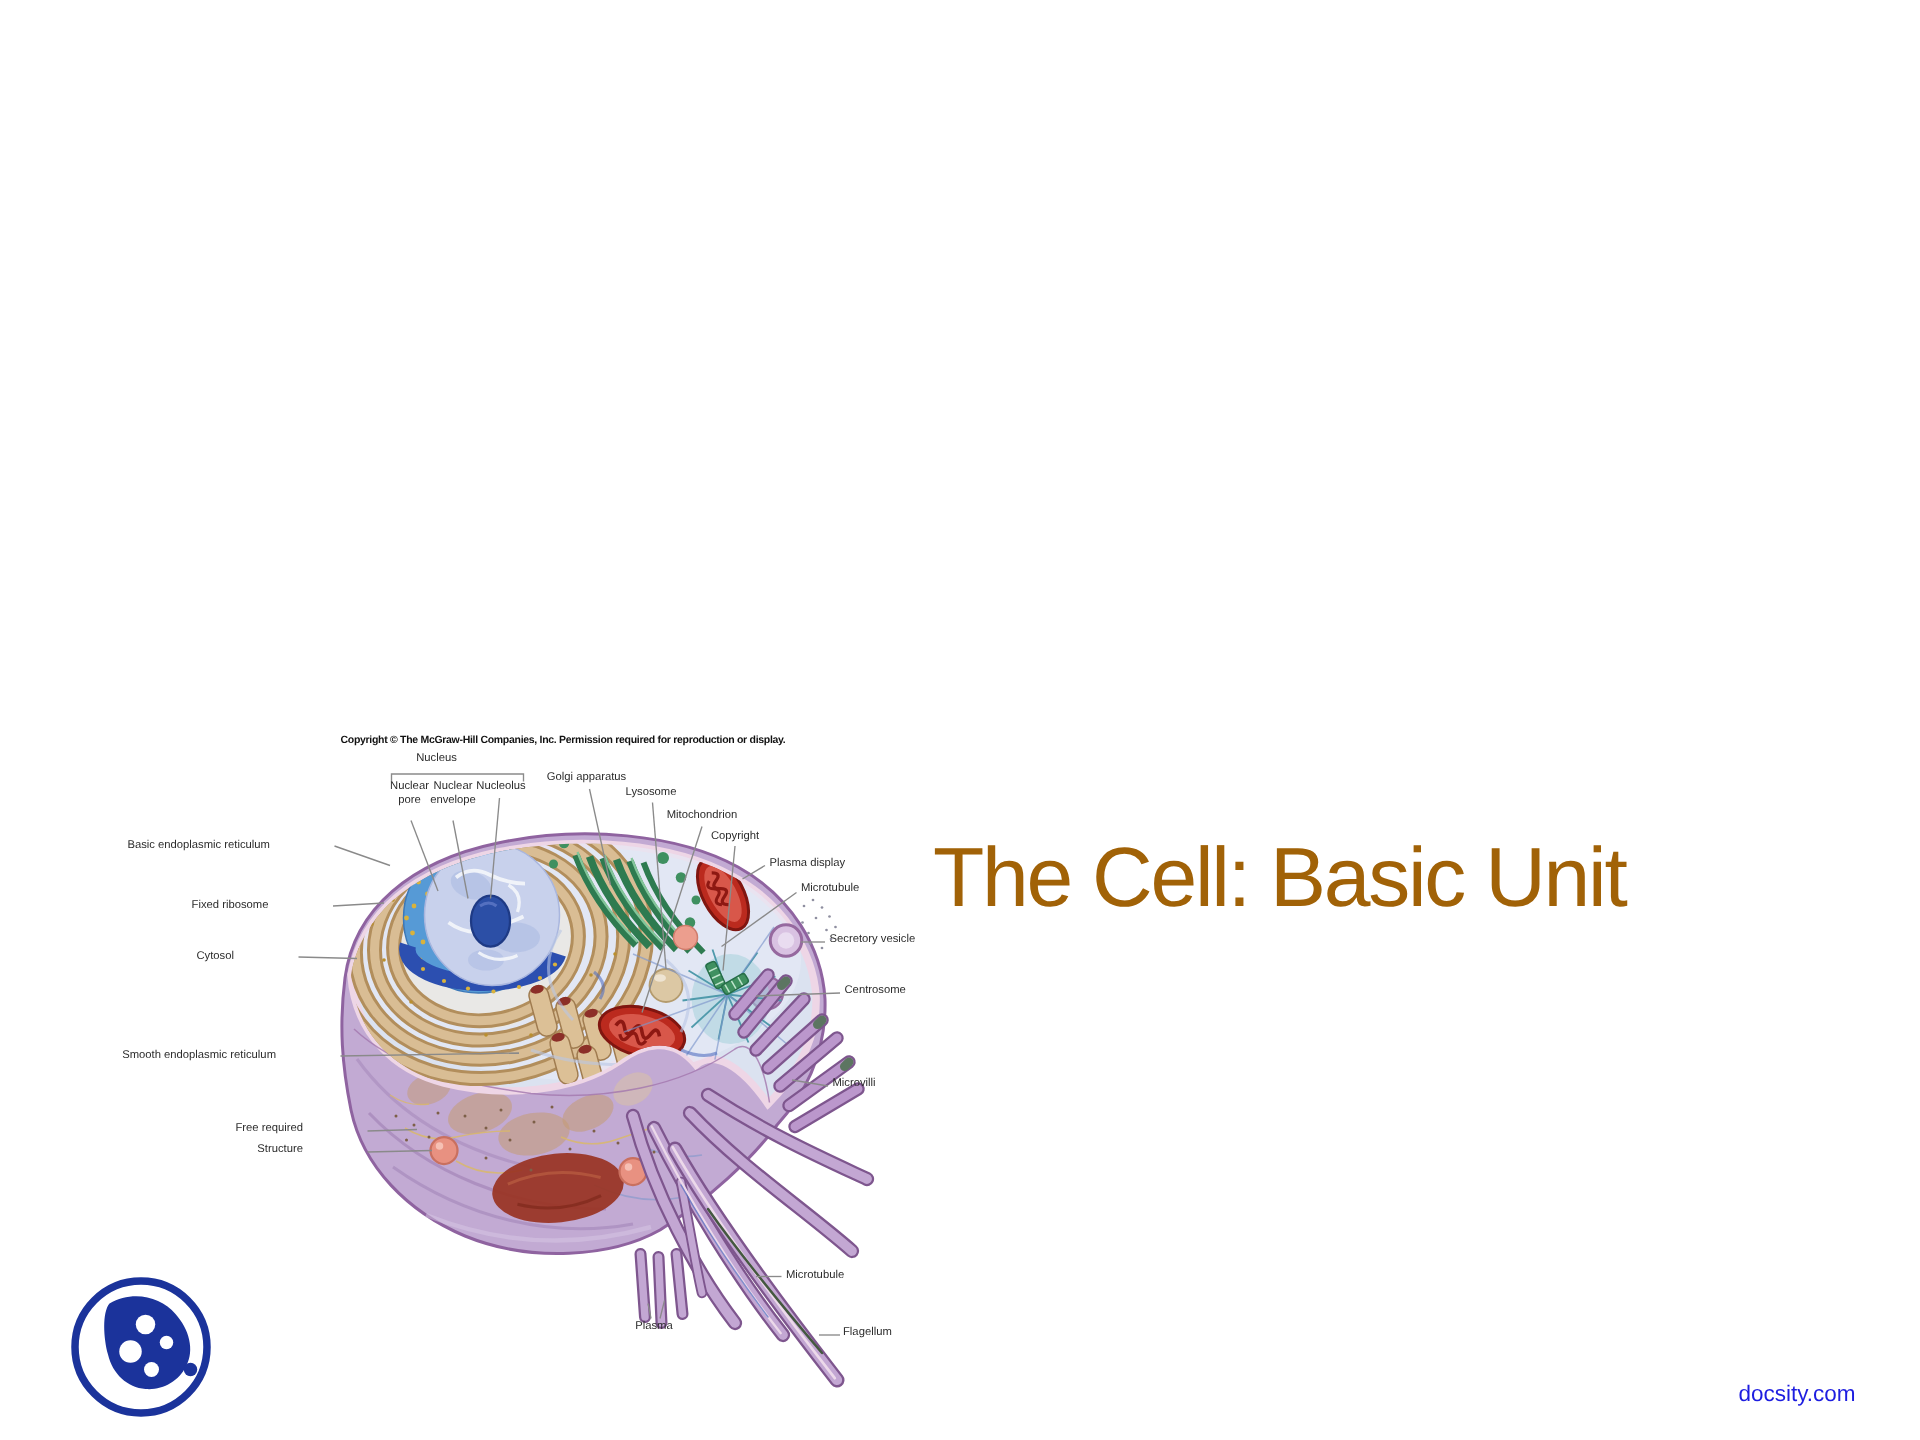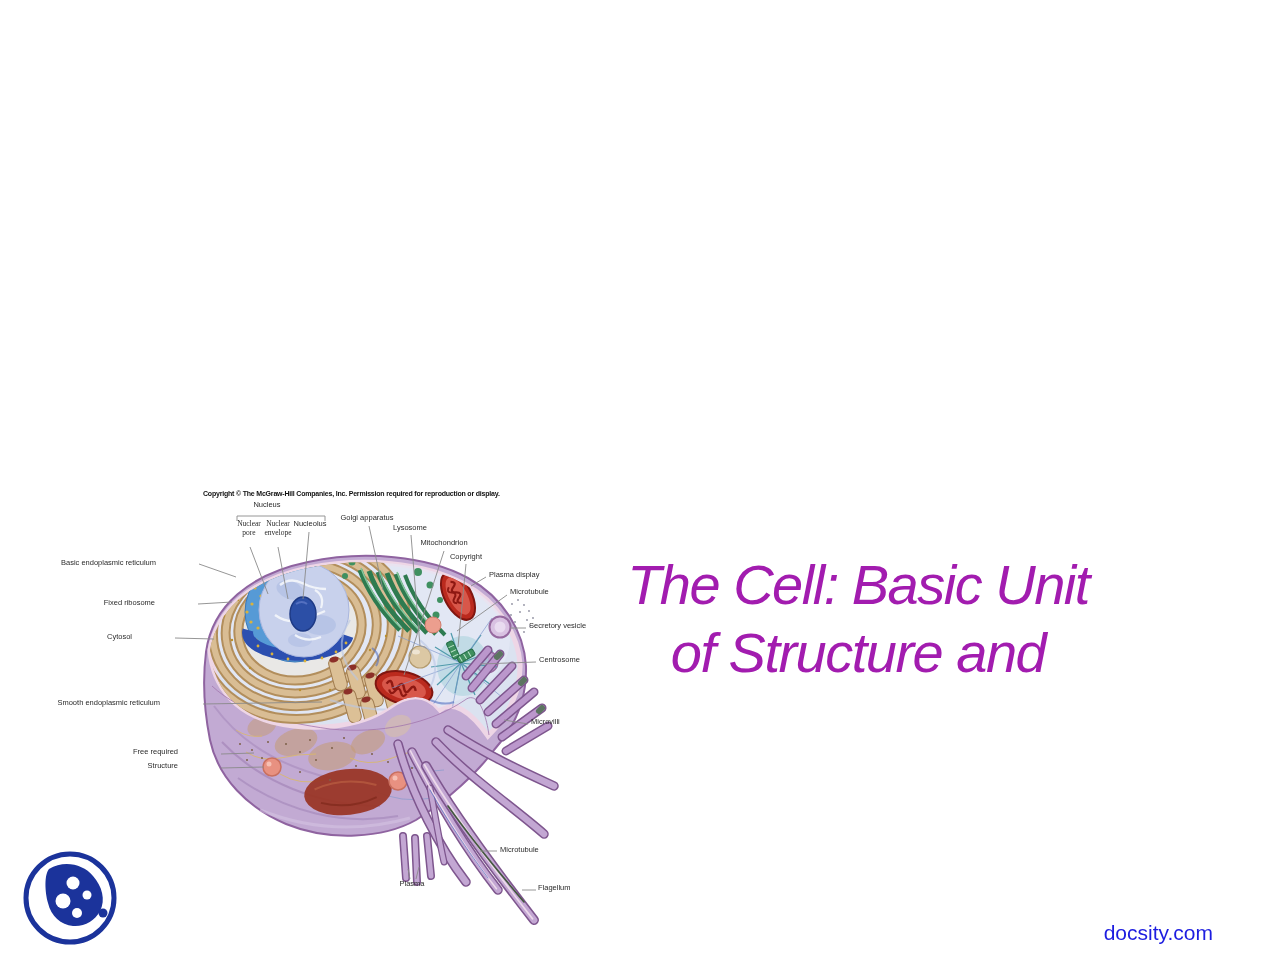--- a/index.html
+++ b/index.html
@@ -1,27 +1,27 @@
 <!DOCTYPE html>
 <html><head>
 <meta charset="utf-8">
 <style>
   html,body{margin:0;padding:0;background:#fff;}
   #slide{position:relative;width:1239px;height:960px;background:#ffffff;overflow:hidden;
-         font-family:"Liberation Sans","DejaVu Sans",sans-serif;}
+         font-family:"Liberation Sans","DejaVu Sans",sans-serif;margin-left:24px;}
   #art{position:absolute;left:0;top:0;width:1280px;height:960px;}
   .lbl{position:absolute;font-size:7.5px;line-height:8.6px;color:#2b2b2b;white-space:nowrap;}
   .lbl.c{transform:translateX(-50%);text-align:center;}
   .lbl.r{text-align:right;}
-  .lbl.wrap{white-space:normal;text-align:center;font-family:Liberation Serif, serif;}
+  .lbl.wrap{white-space:normal;text-align:center;}
   #copyright{position:absolute;left:203px;top:490px;font-size:7px;letter-spacing:-0.2px;
              font-weight:bold;color:#111;white-space:nowrap;}
-  #title{position:absolute;left:598px;top:551px;width:520px;text-align:center;
-         font-size:56px;line-height:68px;letter-spacing:-1.5px;color:#a21caf;font-style:italic;}
-  #docsity{position:absolute;right:26px;top:921px;font-size:21px;color:#1d1de0;text-decoration:none;}
+  #title{position:absolute;left:598px;top:551px;width:520px;text-align:left;
+         font-size:56px;line-height:68px;letter-spacing:-1.5px;color:#a16207;}
+  #docsity{position:absolute;right:26px;top:921px;font-size:15px;color:#1d1de0;text-decoration:none;}
 </style>
 </head>
 <body>
 
 <div id="slide">
 
 <svg id="art" viewBox="0 0 1280 960" aria-hidden="true">
   <defs>
     <clipPath id="clipInt">
       <path d="M 210,650 C 218,608 252,580 308,568 C 362,557 424,562 464,584
@@ -423,17 +423,16 @@
   <div class="lbl r" style="right:1079px;top:699px">Smooth endoplasmic reticulum</div>
   <div class="lbl" style="left:531px;top:718px">Microvilli</div>
   <div class="lbl r" style="right:1061px;top:748px">Free required</div>
   <div class="lbl r" style="right:1061px;top:762px">Structure</div>
   <div class="lbl" style="left:500px;top:846px">Microtubule</div>
   <div class="lbl c" style="left:412px;top:880px">Plasma</div>
   <div class="lbl" style="left:538px;top:884px">Flagellum</div>
 
   <div id="title">
     <div>The Cell: Basic Unit</div>
-    <div>of Structure and</div>
   </div>
 
   <a id="docsity" href="#">docsity.com</a>
 </div>
 
 </body></html>

